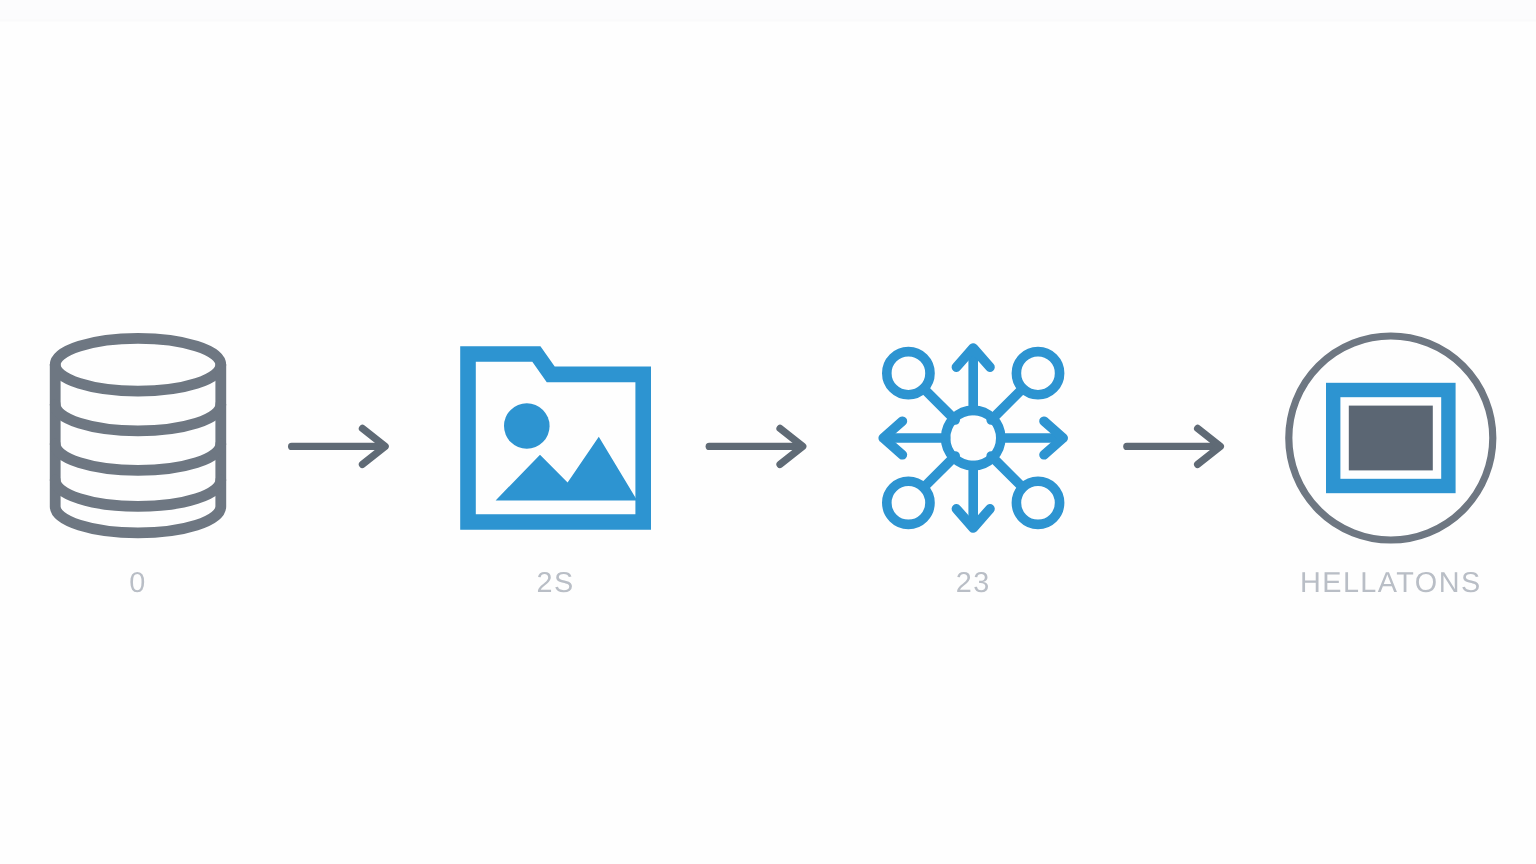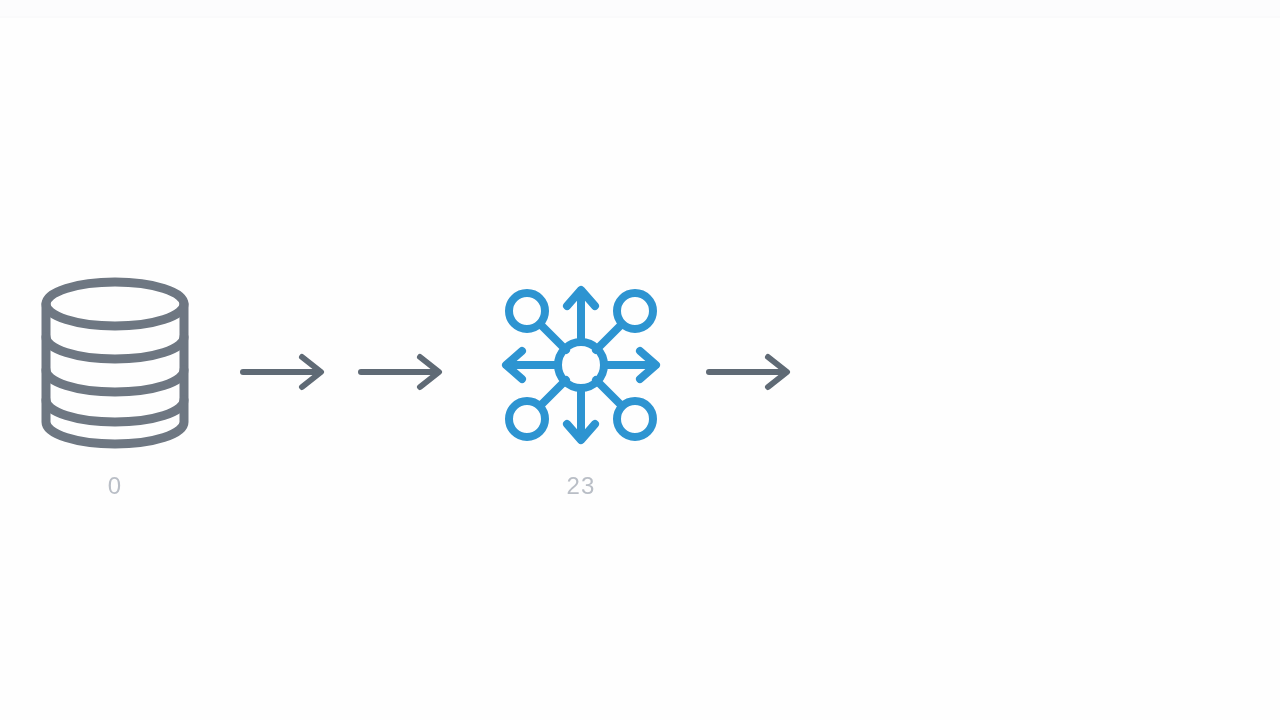--- a/index.html
+++ b/index.html
@@ -137,20 +137,30 @@
       <div class="stage-label">0</div>
     </div>
 
     <div class="connector">
       <svg width="100" height="44" viewBox="0 0 100 44">
         <line x1="4" y1="22" x2="76" y2="22" stroke="#5f6a75" stroke-width="6" stroke-linecap="round"></line>
         <polyline points="63,7 82,22 63,37" fill="none" stroke="#5f6a75" stroke-width="6" stroke-linecap="round" stroke-linejoin="round"></polyline>
       </svg>
     </div>
 
+    <div class="stage">
+      <div class="icon-box">
+        <svg width="164" height="158" viewBox="0 0 164 158">
+          <path d="M9 9 H66 L78 26 H155 V149 H9 Z" fill="none" stroke="#2d94d1" stroke-width="13" stroke-linejoin="miter"></path>
+          <circle cx="58" cy="69" r="19" fill="#2d94d1"></circle>
+          <path d="M32 131 L69 93 L92 116 L118 78 L150 131 Z" fill="#2d94d1"></path>
+        </svg>
+      </div>
+      <div class="stage-label">2S</div>
+    </div>
 
     <div class="connector">
       <svg width="100" height="44" viewBox="0 0 100 44">
         <line x1="4" y1="22" x2="76" y2="22" stroke="#5f6a75" stroke-width="6" stroke-linecap="round"></line>
         <polyline points="63,7 82,22 63,37" fill="none" stroke="#5f6a75" stroke-width="6" stroke-linecap="round" stroke-linejoin="round"></polyline>
       </svg>
     </div>
 
     <div class="stage">
       <div class="icon-box">
@@ -184,15 +194,25 @@
       <div class="stage-label">23</div>
     </div>
 
     <div class="connector">
       <svg width="100" height="44" viewBox="0 0 100 44">
         <line x1="4" y1="22" x2="76" y2="22" stroke="#5f6a75" stroke-width="6" stroke-linecap="round"></line>
         <polyline points="63,7 82,22 63,37" fill="none" stroke="#5f6a75" stroke-width="6" stroke-linecap="round" stroke-linejoin="round"></polyline>
       </svg>
     </div>
 
+    <div class="stage">
+      <div class="icon-box">
+        <svg width="186" height="186" viewBox="0 0 186 186">
+          <circle cx="93" cy="93" r="85" fill="none" stroke="#6e7782" stroke-width="6"></circle>
+          <rect x="45" y="53" width="96" height="80" fill="none" stroke="#2d94d1" stroke-width="12"></rect>
+          <rect x="58" y="66" width="70" height="54" fill="#5b6673"></rect>
+        </svg>
+      </div>
+      <div class="stage-label">HELLATONS</div>
+    </div>
 
   </div>
 </div>
 
 </body></html>

